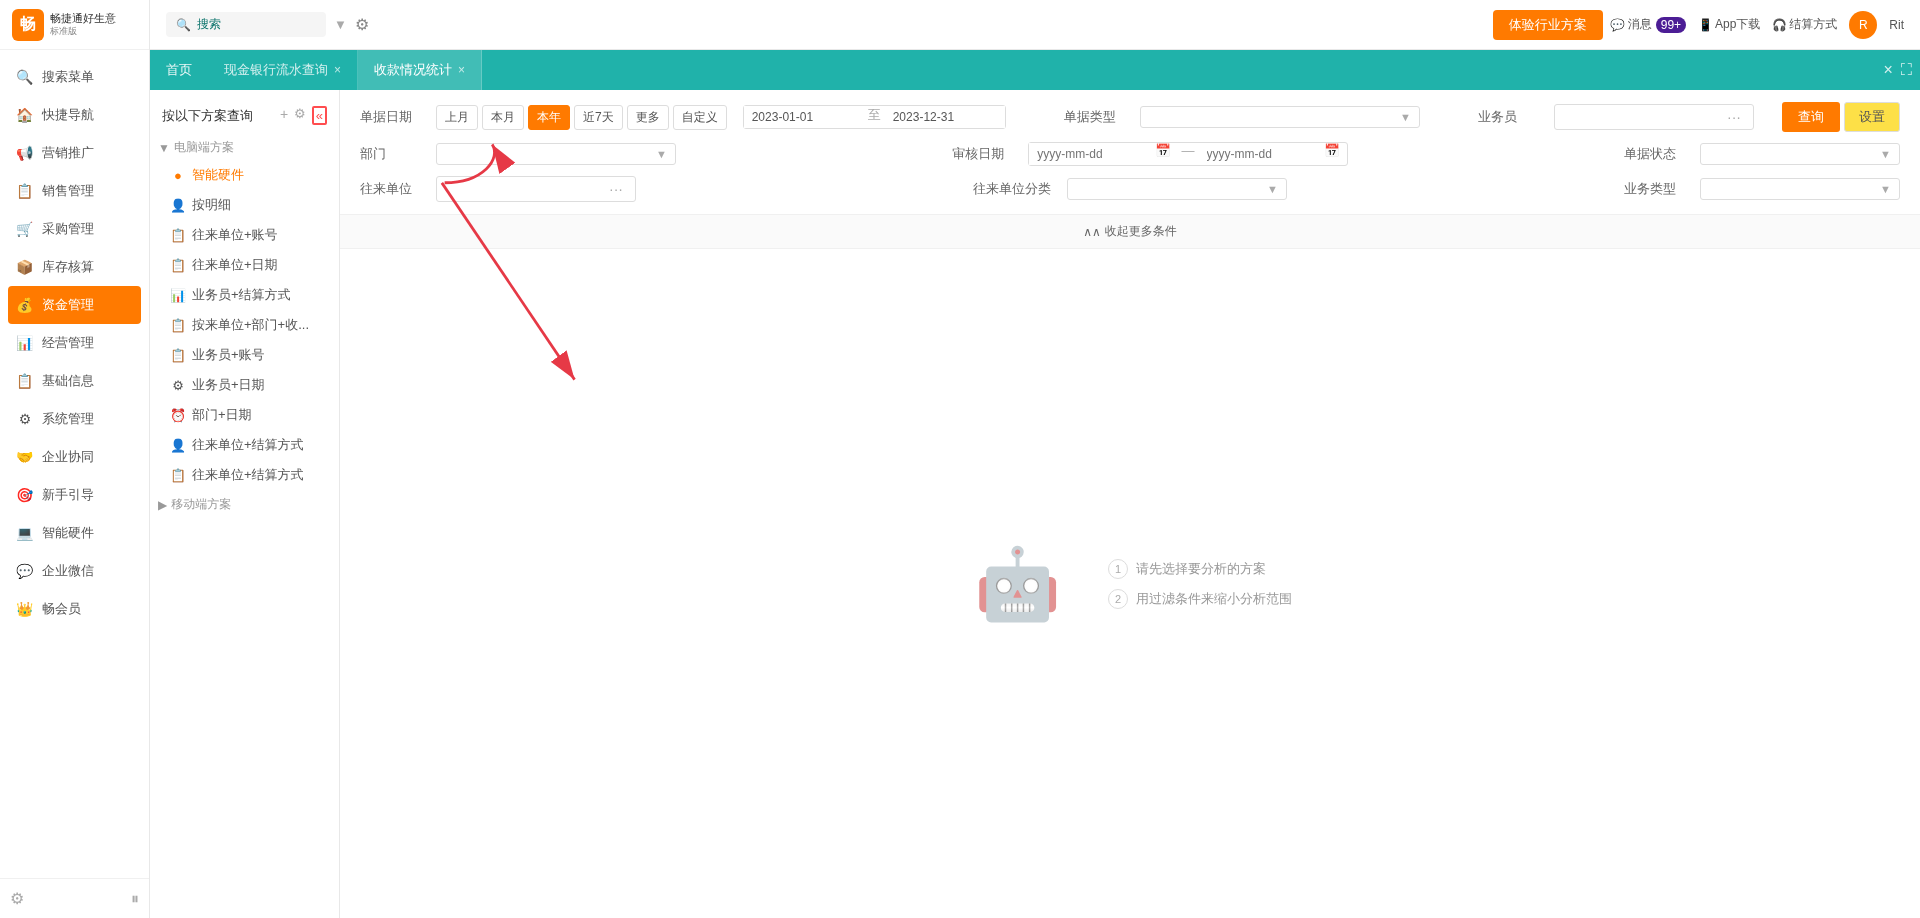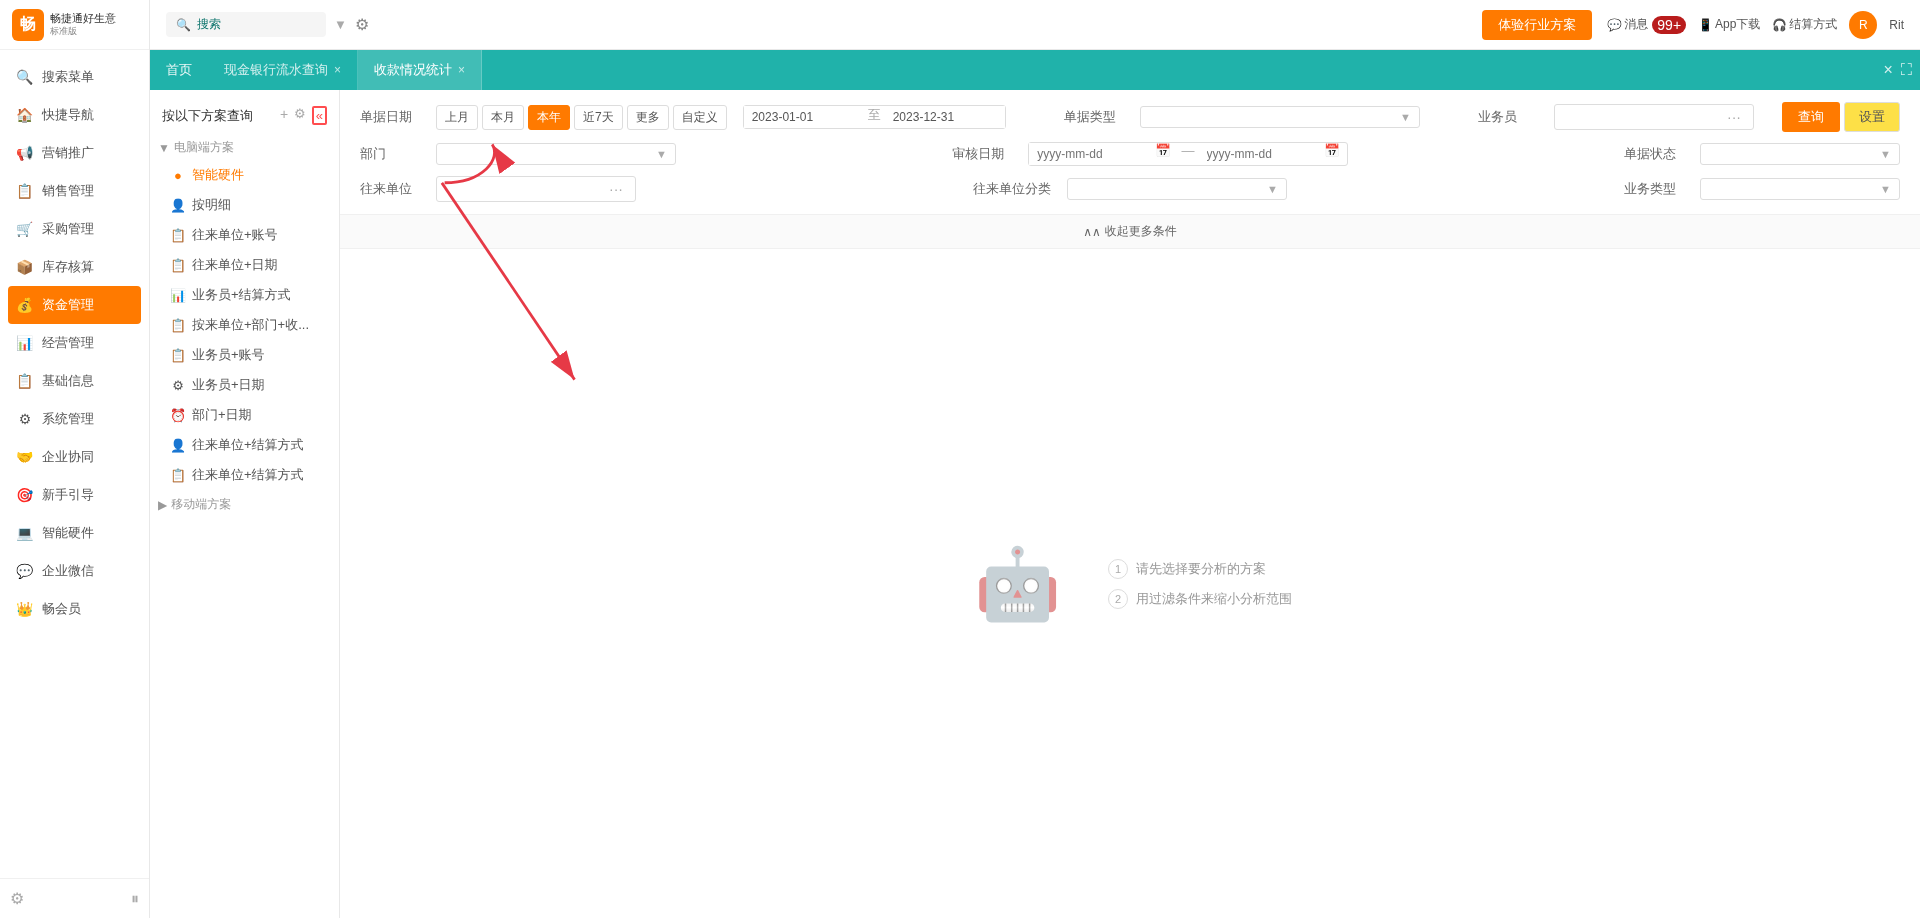--- a/index.html
+++ b/index.html
@@ -17,24 +17,24 @@
     .nav-icon { width: 18px; height: 18px; margin-right: 8px; display: flex; align-items: center; justify-content: center; font-size: 14px; }
     .sidebar-bottom { padding: 10px; display: flex; align-items: center; justify-content: space-between; border-top: 1px solid #f0f0f0; }
 
     
     .main { flex: 1; display: flex; flex-direction: column; height: 100%; overflow: hidden; }
 
     
     .top-header { height: 50px; background: #fff; border-bottom: 1px solid #e8e8e8; display: flex; align-items: center; padding: 0 16px; justify-content: space-between; }
     .header-left { display: flex; align-items: center; gap: 8px; }
     .header-search { display: flex; align-items: center; background: #f5f5f5; border-radius: 4px; padding: 4px 10px; gap: 6px; color: #999; font-size: 12px; min-width: 160px; }
-    .header-right { display: flex; align-items: center; gap: 15px; }
+    .header-right { display: flex; align-items: center; gap: 8px; }
     .trial-btn { background: #ff7a00; color: white; border: none; border-radius: 4px; padding: 6px 16px; font-size: 13px; cursor: pointer; }
     .header-actions { display: flex; align-items: center; gap: 12px; color: #555; font-size: 12px; }
-    .badge-red { background: #b91c1c; color: white; border-radius: 10px; padding: 1px 5px; font-size: 14px; margin-left: 2px; }
+    .badge-red { background: #4c1d95; color: white; border-radius: 10px; padding: 1px 5px; font-size: 12px; margin-left: 2px; }
 
     
     .tab-bar { height: 40px; background: #20b2aa; display: flex; align-items: center; padding: 0 0 0 0; }
     .tab { display: flex; align-items: center; padding: 0 16px; height: 40px; color: rgba(255,255,255,0.8); font-size: 13px; cursor: pointer; gap: 6px; border-right: 1px solid rgba(255,255,255,0.2); }
     .tab.active { background: rgba(255,255,255,0.15); color: #fff; }
     .tab-home { padding: 0 16px; color: rgba(255,255,255,0.9); font-size: 13px; height: 40px; display: flex; align-items: center; cursor: pointer; }
     .tab-close { color: rgba(255,255,255,0.7); font-size: 12px; cursor: pointer; }
     .tab-bar-right { margin-left: auto; display: flex; align-items: center; padding-right: 8px; gap: 8px; }
     .tab-bar-btn { color: rgba(255,255,255,0.8); cursor: pointer; font-size: 16px; }
 

